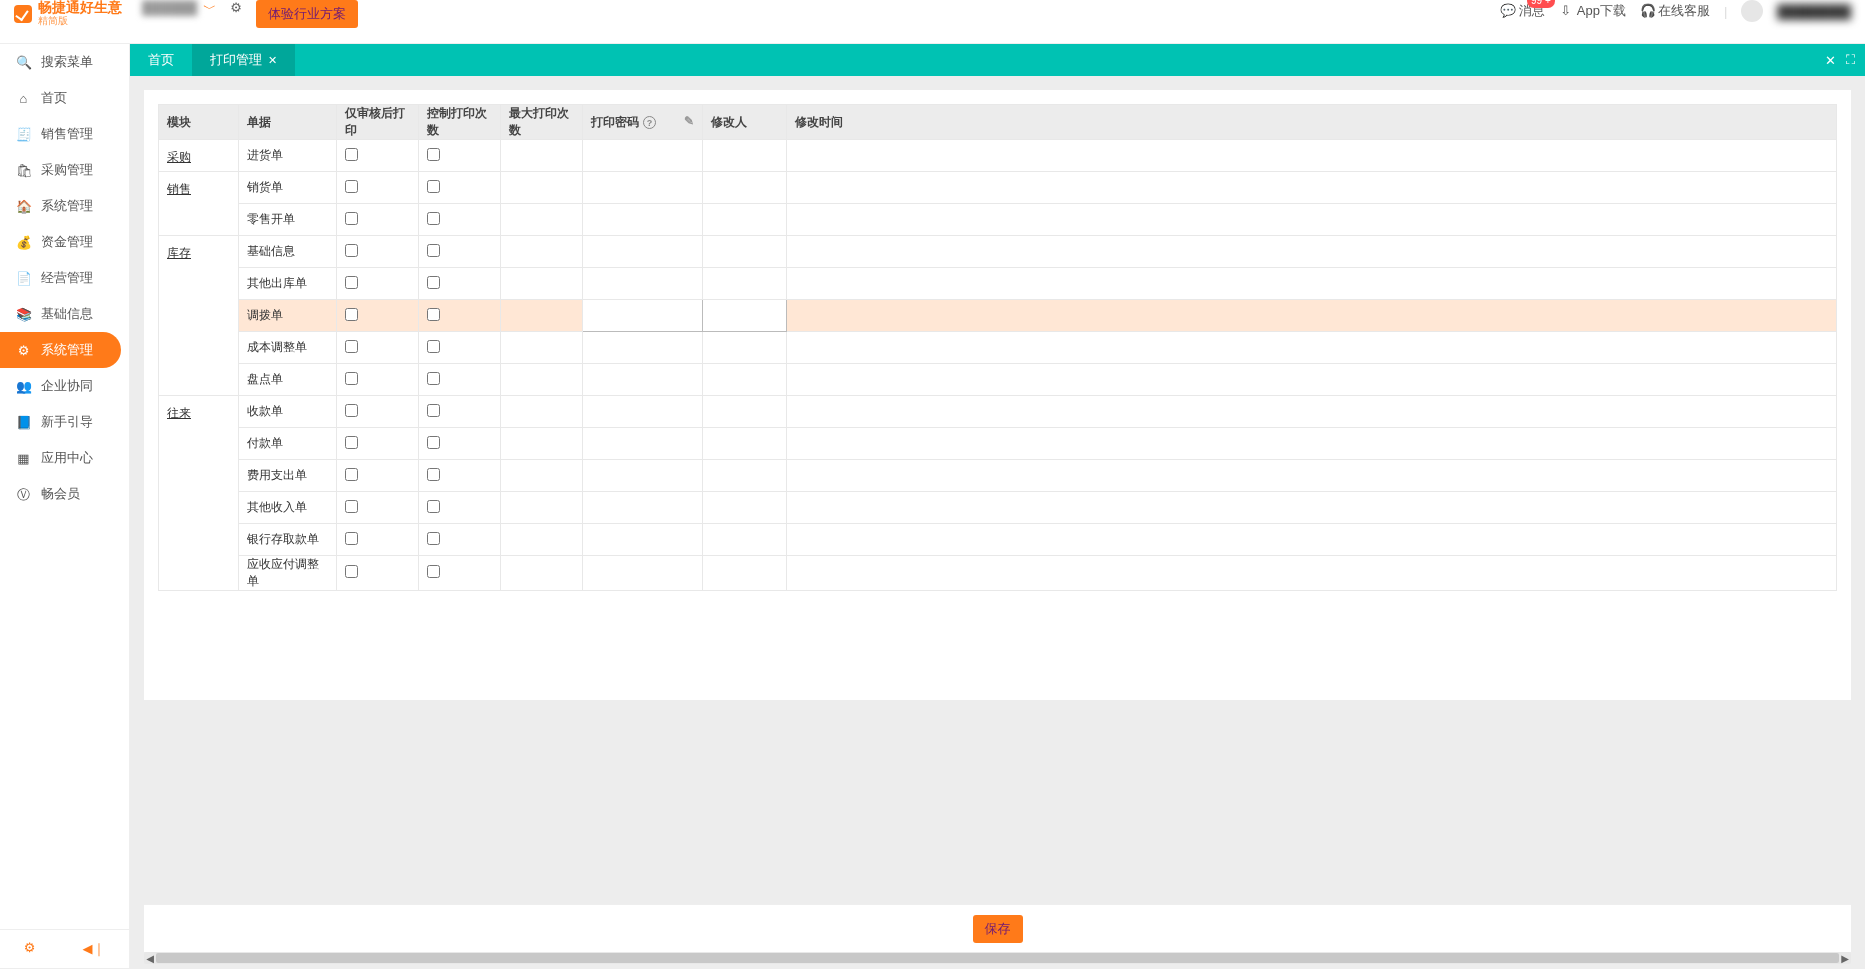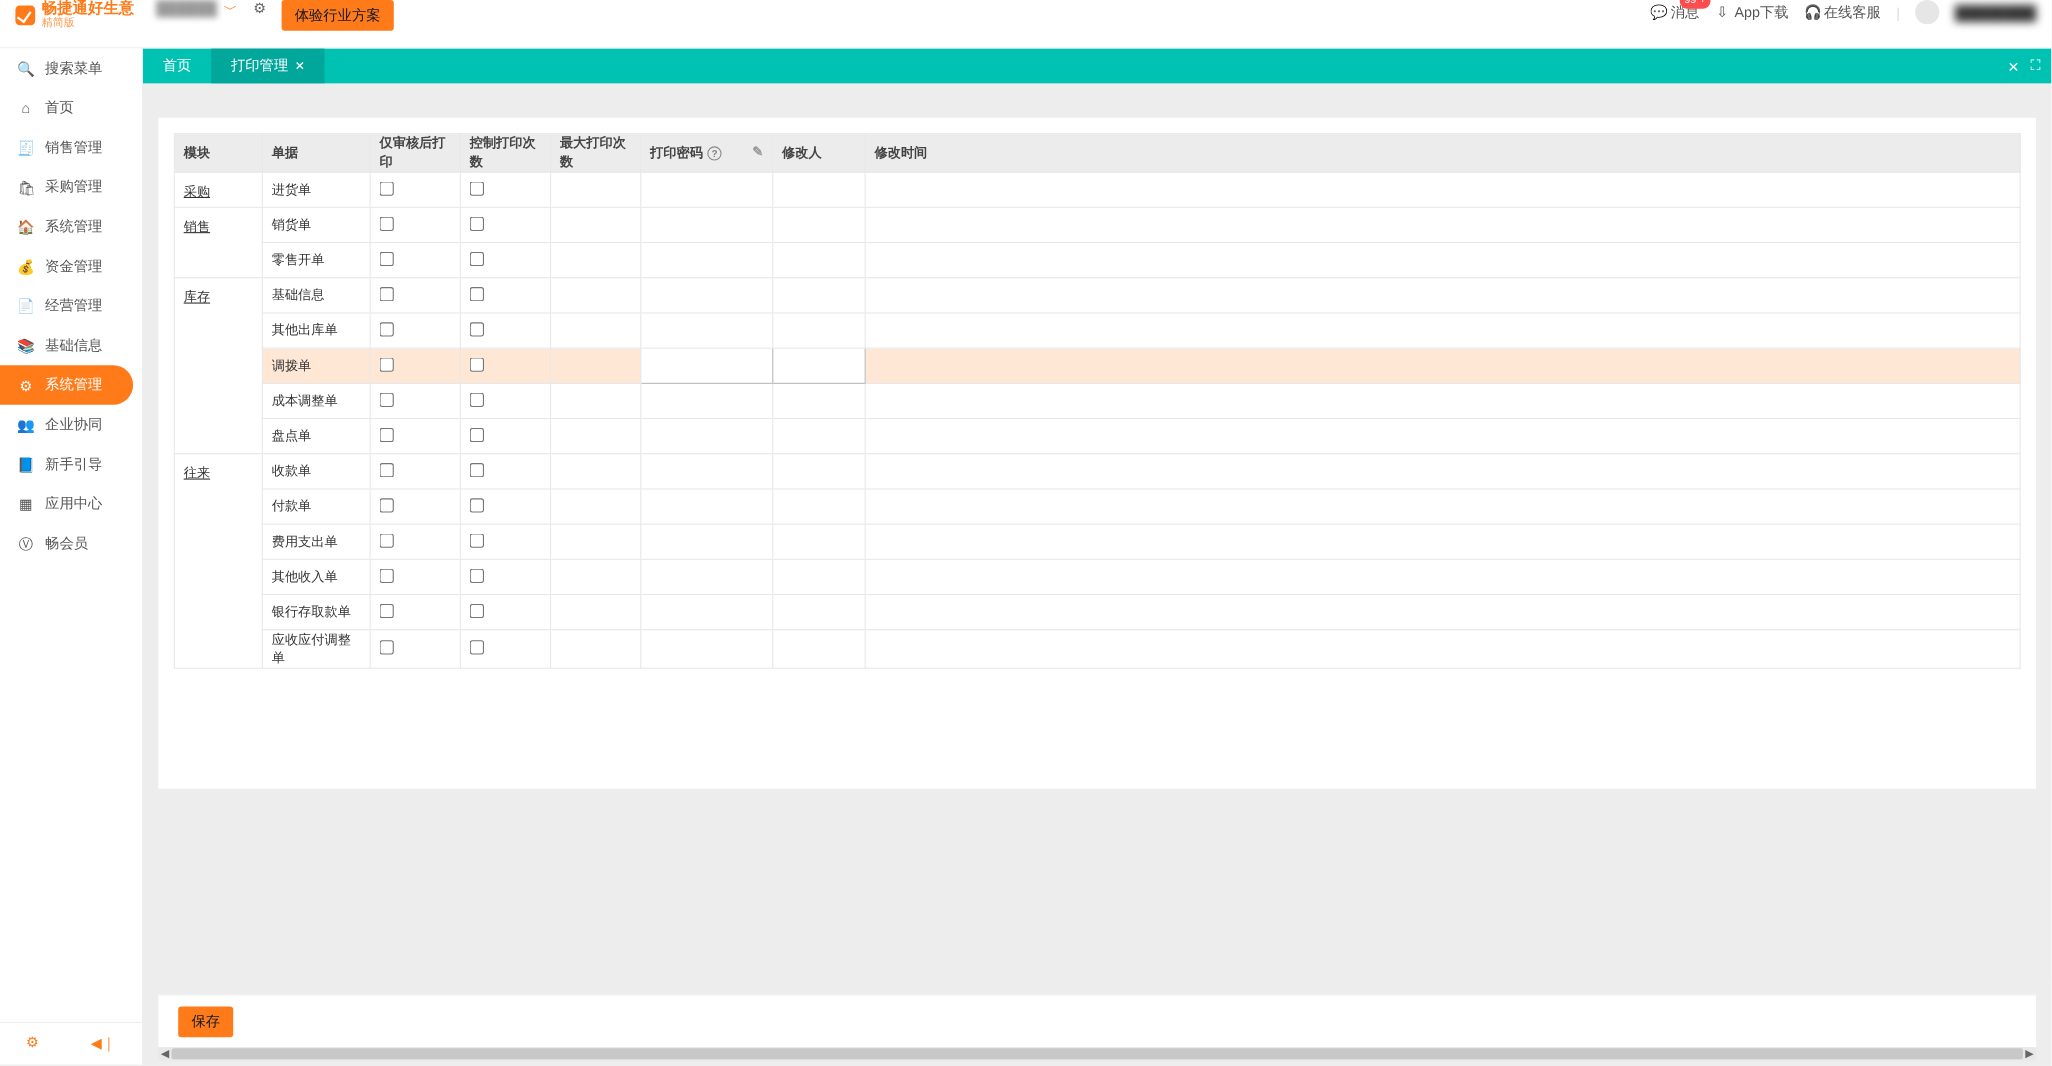--- a/index.html
+++ b/index.html
@@ -8,21 +8,21 @@
 
 .top-header { height: 44px; background: #fff; display: flex; align-items: flex-start; padding: 0 14px; border-bottom: 1px solid #eee; }
 .logo-img { display: inline-flex; align-items: center; margin-right: 20px; cursor: pointer; }
 .logo-img-icon { width: 18px; height: 18px; background: #ff7a19; border-radius: 4px; margin-right: 6px; position: relative; }
 .logo-img-icon::after { content: ""; position: absolute; left: 4px; top: 3px; width: 6px; height: 10px; border: 2px solid #fff; border-top: none; border-left: none; transform: rotate(35deg); }
 .logo-text { font-size: 14px; color: #ff7a19; font-weight: 600; line-height: 1; }
 .logo-sub  { font-size: 10px; color: #ff9a4d; }
 .loc-text  { color: #999; margin-right: 6px; filter: blur(3px); }
 .chev      { color: #ff7a19; margin-right: 14px; cursor: pointer; }
 .gear      { color: #666; margin-right: 14px; cursor: pointer; }
-.btn-orange{ background: #ff7a19; color:#0f172a; height:28px; padding:0 12px; border:none; border-radius:3px; font-size:13px; cursor:pointer; }
+.btn-orange{ background: #ff7a19; color:#701a75; height:28px; padding:0 12px; border:none; border-radius:3px; font-size:13px; cursor:pointer; }
 .top-right { margin-left:auto; display:flex; align-items:center; gap:14px; }
 .tri       { display:inline-flex; align-items:center; gap:4px; color:#555; font-size:13px; cursor:pointer; position:relative; }
 .tri-icon  { width:14px; height:14px; display:inline-block; text-align:center; line-height:14px; }
 .badge     { position:absolute; top:-8px; right:-10px; background:#ff4d4f; color:#fff; font-size:10px; border-radius:8px; padding:0 4px; line-height:14px; }
 .top-sep   { color:#ddd; }
 .avatar    { width:22px; height:22px; background:#e6e6e6; border-radius:50%; display:inline-block; }
 .user-blur { filter: blur(4px); }
 
 
 .app  { display:flex; height: calc(100vh - 45px); }
@@ -34,32 +34,32 @@
 
 .work { flex:1; display:flex; flex-direction:column; overflow:hidden; }
 .tabbar{ height:32px; background:#00c2b3; display:flex; align-items:center; }
 .tab{ height:100%; padding:0 18px; color:#fff; display:inline-flex; align-items:center; gap:6px; font-size:13px; cursor:pointer; }
 .tab.active{ background:#00a79a; }
 .tab .x{ font-size:11px; cursor:pointer; }
 .tabbar-right{ margin-left:auto; display:flex; align-items:center; gap:10px; padding-right:10px; color:#fff; }
 .tabbar-right span{ cursor:pointer; }
 
 .content{ flex:1; background:#ededed; padding:14px 14px 0 14px; overflow:auto; }
-.panel{ background:#fff; padding:14px; min-height: 610px; margin-top: 17px; }
+.panel{ background:#fff; padding:14px; min-height: 610px; }
 .tbl  { width:100%; border-collapse:collapse; table-layout:fixed; }
 .tbl th, .tbl td{ border:1px solid #e8e8e8; height:32px; padding:0 8px; text-align:left; vertical-align:middle; font-size:12px; }
 .tbl th{ background:#ececec; font-weight:600; color:#444; }
 .tbl td.module{ vertical-align:top; padding-top:9px;text-decoration:underline; }
 .help-icon{ display:inline-flex; width:13px; height:13px; border:1px solid #888; border-radius:50%; align-items:center; justify-content:center; font-size:9px; margin-left:4px; color:#888; }
 .edit-icon{ float:right; color:#999; cursor:pointer; }
 .row-hl td{ background:#ffe7d5; }
 .row-hl td:nth-child(5), .row-hl td:nth-child(6){ background:#fff; border:1px solid #bbb; }
 input[type=checkbox]{ cursor:pointer; }
 
-.footer-bar{ background:#fff; height:48px; display:flex; align-items:center; justify-content:flex-start; padding:0 18px; margin:14px 14px 0 14px; border-top:1px solid #eee; }
+.footer-bar{ background:#fff; height:48px; display:flex; align-items:center; justify-content:center; padding:0 18px; margin:14px 14px 0 14px; border-top:1px solid #eee; }
 .scrollbar{ height:12px; margin:0 14px 4px 14px; background:#e8e8e8; position:relative; border-radius:2px; }
 .scrollbar .arw{ position:absolute; top:0; width:12px; height:12px; display:flex; align-items:center; justify-content:center; font-size:10px; color:#666; }
 .scrollbar .arw.l{ left:0; }  .scrollbar .arw.r{ right:0; }
 .scrollbar .thumb{ position:absolute; left:12px; right:12px; top:1px; bottom:1px; background:#c8c8c8; border-radius:2px; }
 
 .ico{ width:15px; height:15px; display:inline-block; text-align:center; line-height:15px; }
 </style>
 </head>
 <body>
 

